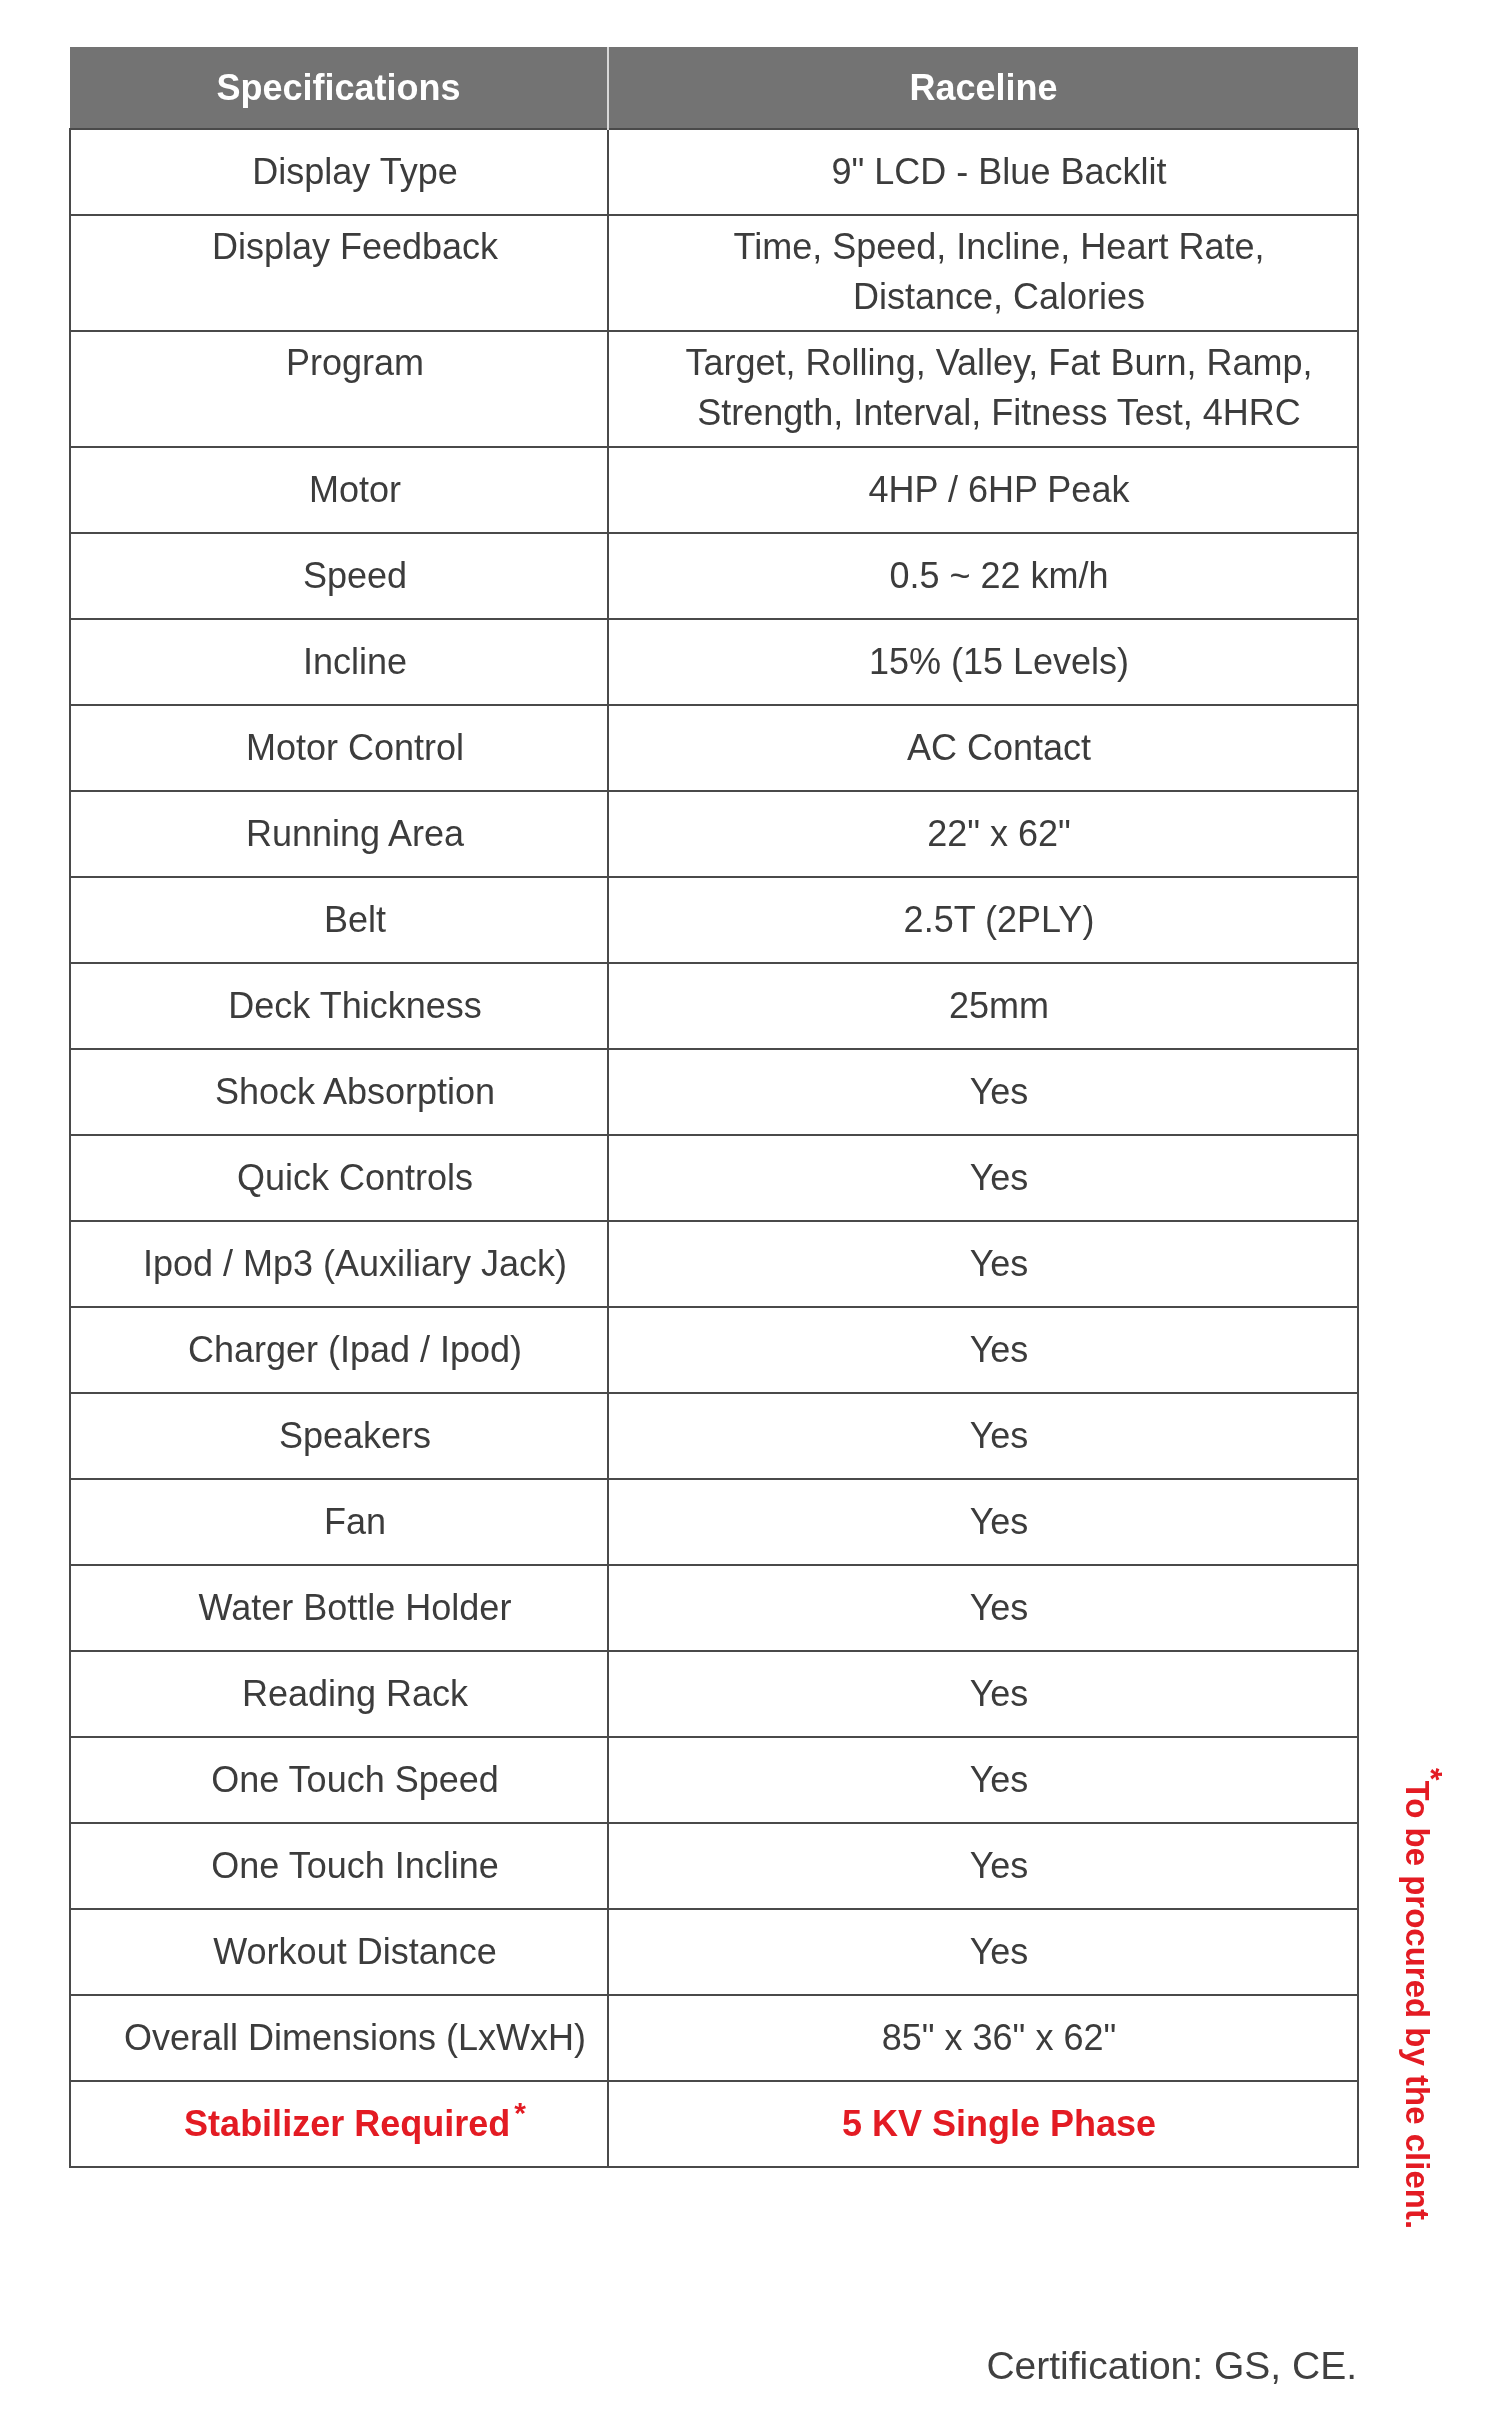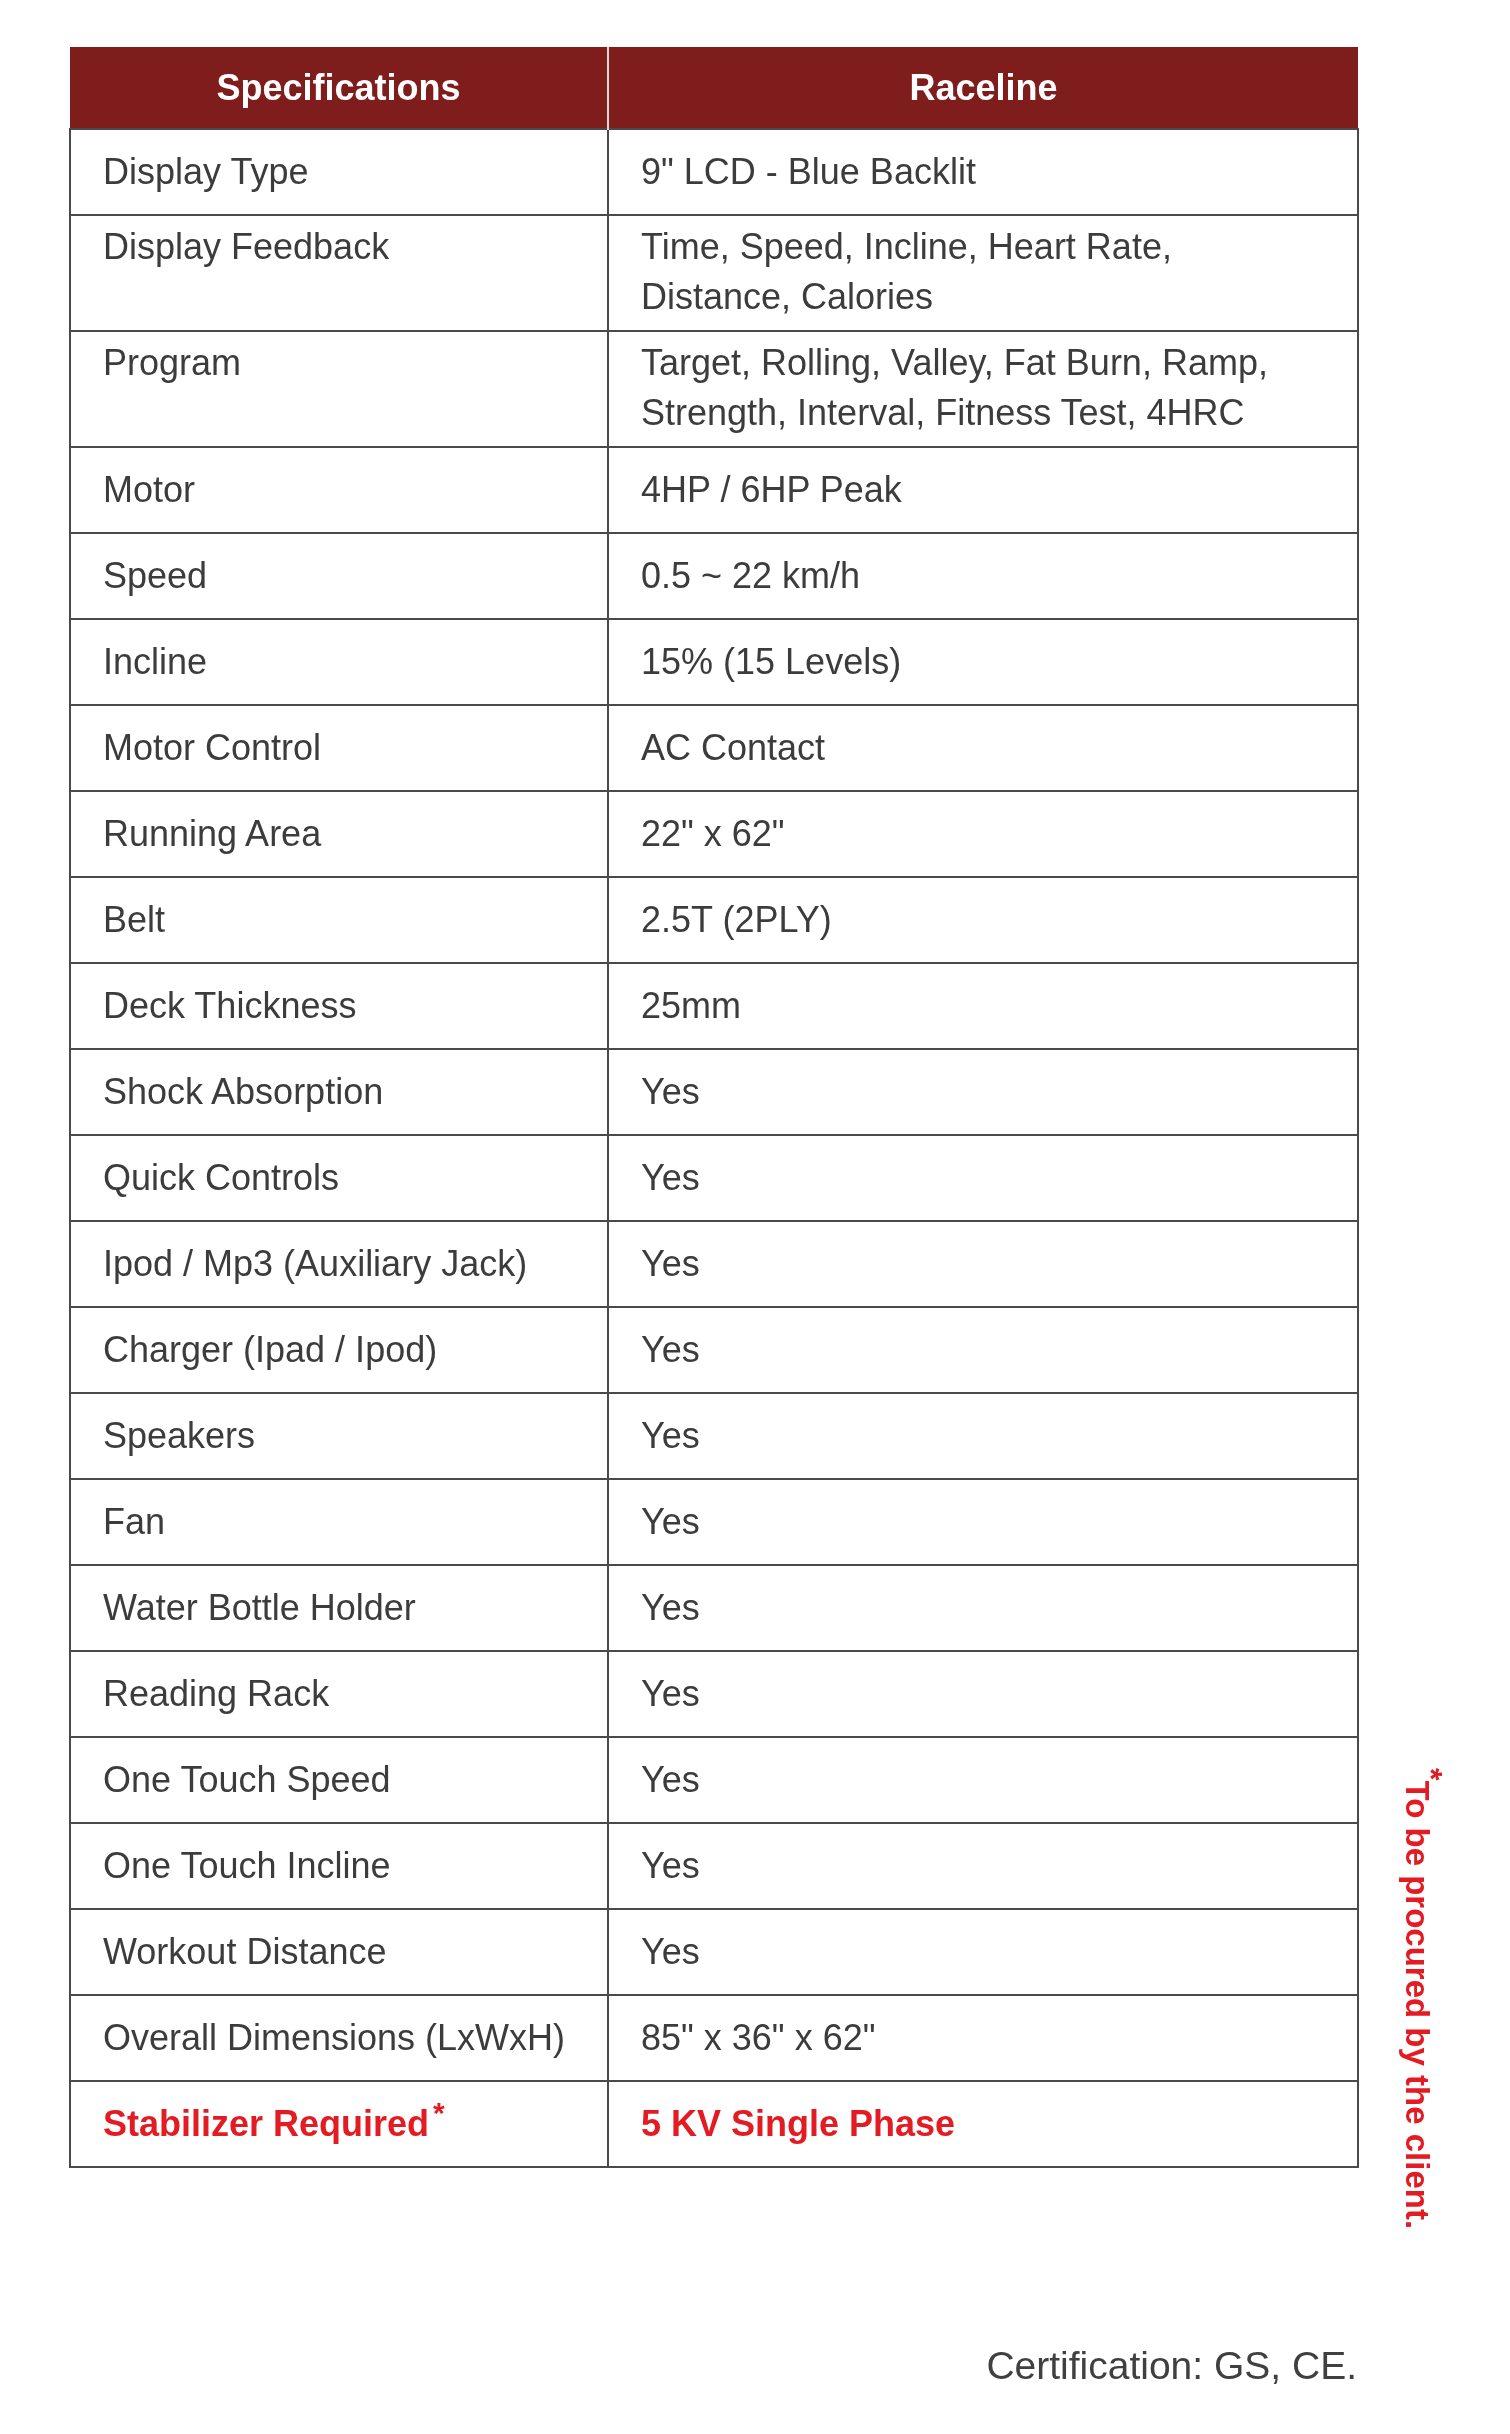--- a/index.html
+++ b/index.html
@@ -2,27 +2,27 @@
 <html><head>
 <meta charset="utf-8">
 <style>
   html, body { margin:0; padding:0; background:#ffffff; }
   body { width:1510px; height:2435px; position:relative; overflow:hidden;
          font-family:"Liberation Sans", sans-serif; color:#3c3c3c; }
   .spec-table { position:absolute; left:69px; top:47px; width:1289px;
                 border-collapse:collapse; table-layout:fixed; }
   .spec-table col.c1 { width:538px; }
   .spec-table col.c2 { width:750px; }
-  .spec-table th { background:#7f1d1d; color:#ffffff; font-weight:bold;
+  .spec-table th { background:#737373; color:#ffffff; font-weight:bold;
                    font-size:36px; height:81px; padding:0; text-align:center;
                    border-left:2px solid #d8d8d8; }
   .spec-table th:first-child { border-left:none; }
   .spec-table td { border:2px solid #4a4a4a; font-size:36px; line-height:50px;
                    padding:0 0 0 32px; height:86px; box-sizing:border-box;
-                   vertical-align:middle; color:#3c3c3c; }
+                   vertical-align:middle; color:#3c3c3c;text-align:center; }
   .spec-table tr.multi td { height:116px; vertical-align:top; padding-top:6px; }
   .spec-table tr.highlight td { color:#e31b23; font-weight:bold; }
   .asterisk { font-size:30px; vertical-align:super; margin-left:4px; line-height:0; }
   .side-note { position:absolute; left:1391px; top:1768px; width:48px; height:418px; }
   .side-note-inner { position:absolute; left:48px; top:0; transform-origin:0 0;
                      transform:rotate(90deg); white-space:nowrap;
                      color:#e31b23; font-weight:bold; font-size:33px; line-height:44px; }
   .side-note-inner .star { font-size:32px; position:relative; top:-14px; }
   .certification { position:absolute; right:153px; top:2344px; font-size:39px;
                    font-weight:normal; color:#404040; white-space:nowrap; }

